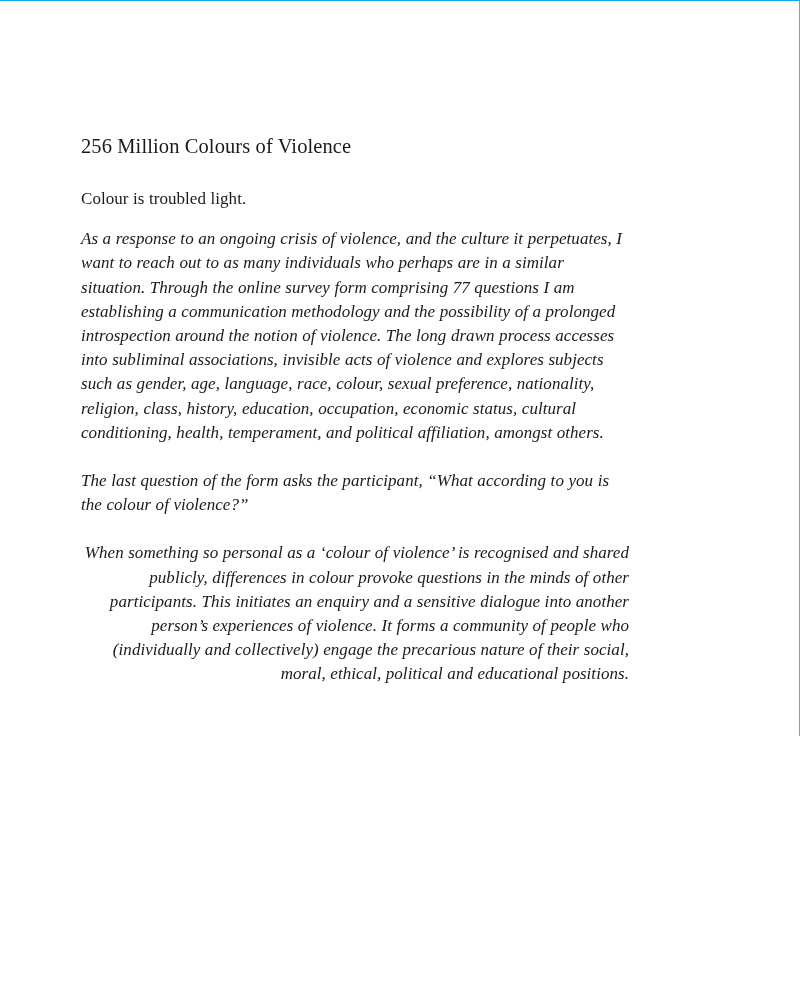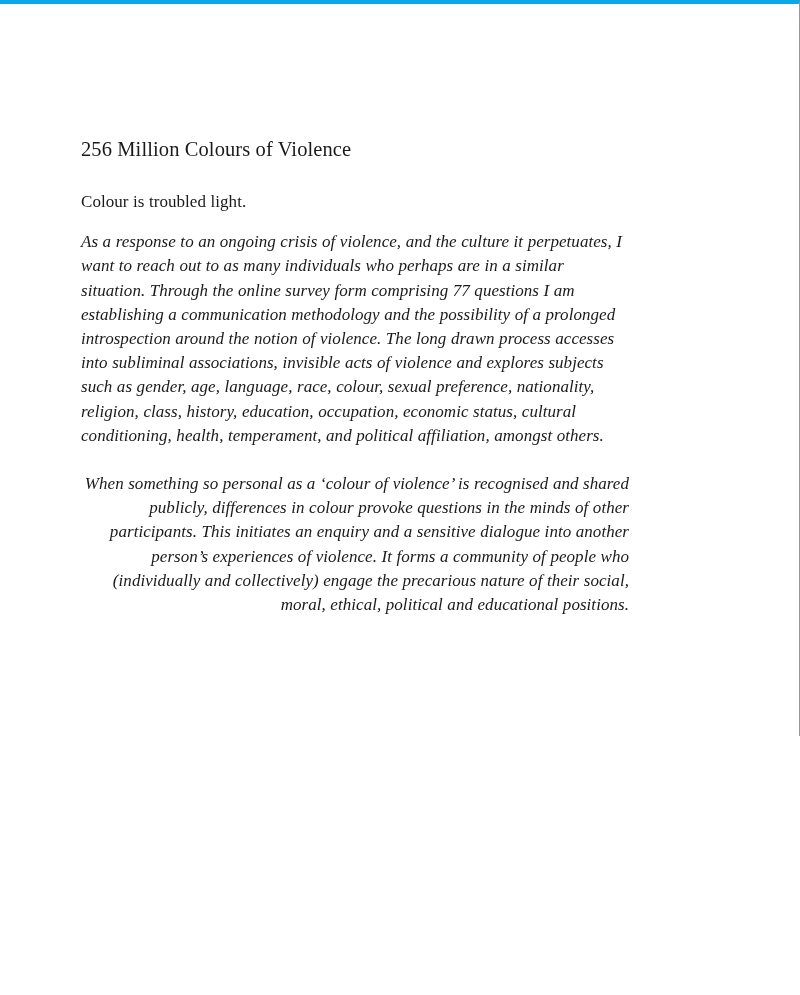--- a/index.html
+++ b/index.html
@@ -14,21 +14,21 @@
     color: #1a1a1a;
     overflow: hidden;
   }
 
   .page {
     position: relative;
     box-sizing: border-box;
     width: 800px;
     height: 736px;
     background: #ffffff;
-    border-top: 4px solid #0ea5e9;
+    border-top: 1px solid #0ea5e9;
     border-right: 1px solid #9a9a9a;
   }
 
   .content {
     position: absolute;
     left: 81px;
     top: 132px;
     width: 548px;
   }
 
@@ -71,17 +71,18 @@
 
 <div class="page">
   <div class="content">
 
     <h1 class="doc-title">256 Million Colours of Violence</h1>
 
     <p class="para para-lede">Colour is troubled light.</p>
 
     <p class="para para-wide">As a response to an ongoing crisis of violence, and the culture it perpetuates, I want to reach out to as many individuals who perhaps are in a similar situation. Through the online survey form comprising 77 questions I am establishing a communication methodology and the possibility of a prolonged introspection around the notion of violence. The long drawn process accesses into subliminal associations, invisible acts of violence and explores subjects such as gender, age, language, race, colour, sexual preference, nationality, religion, class, history, education, occupation, economic status, cultural conditioning, health, temperament, and political affiliation, amongst others.</p>
 
+    <p class="para para-wide">The last question of the form asks the participant, “What according to you is the colour of violence?”</p>
 
     <p class="para para-wide">When something so personal as a ‘colour of violence’ is recognised and shared publicly, differences in colour provoke questions in the minds of other participants. This initiates an enquiry and a sensitive dialogue into another person’s experiences of violence. It forms a community of people who (individually and collectively) engage the precarious nature of their social, moral, ethical, political and educational positions.</p>
 
   </div>
 </div>
 
 </body></html>

